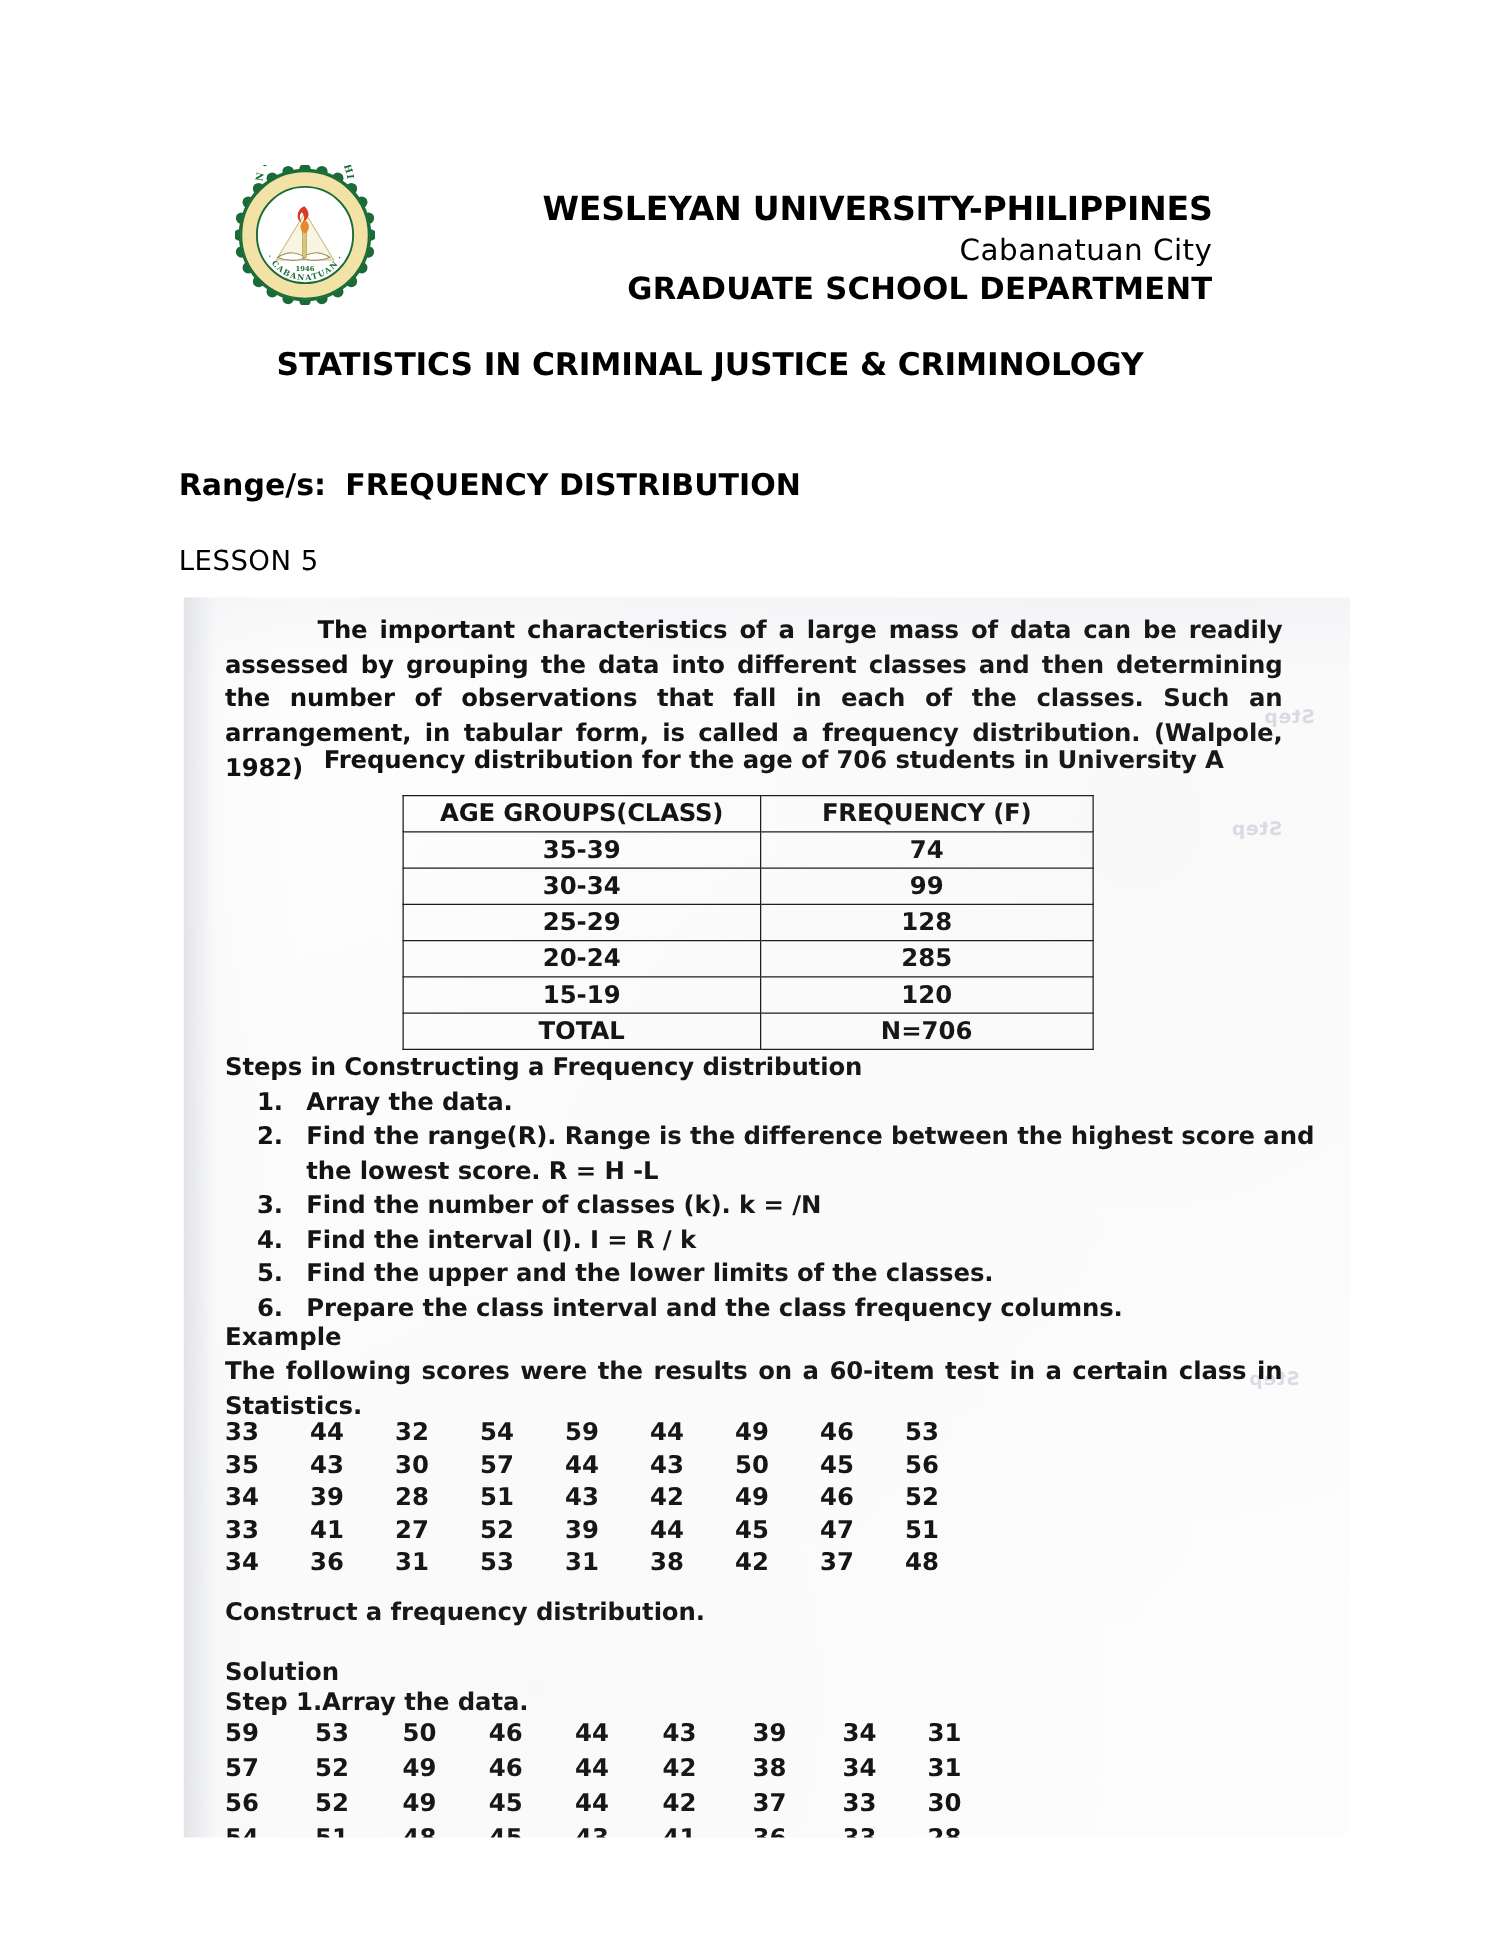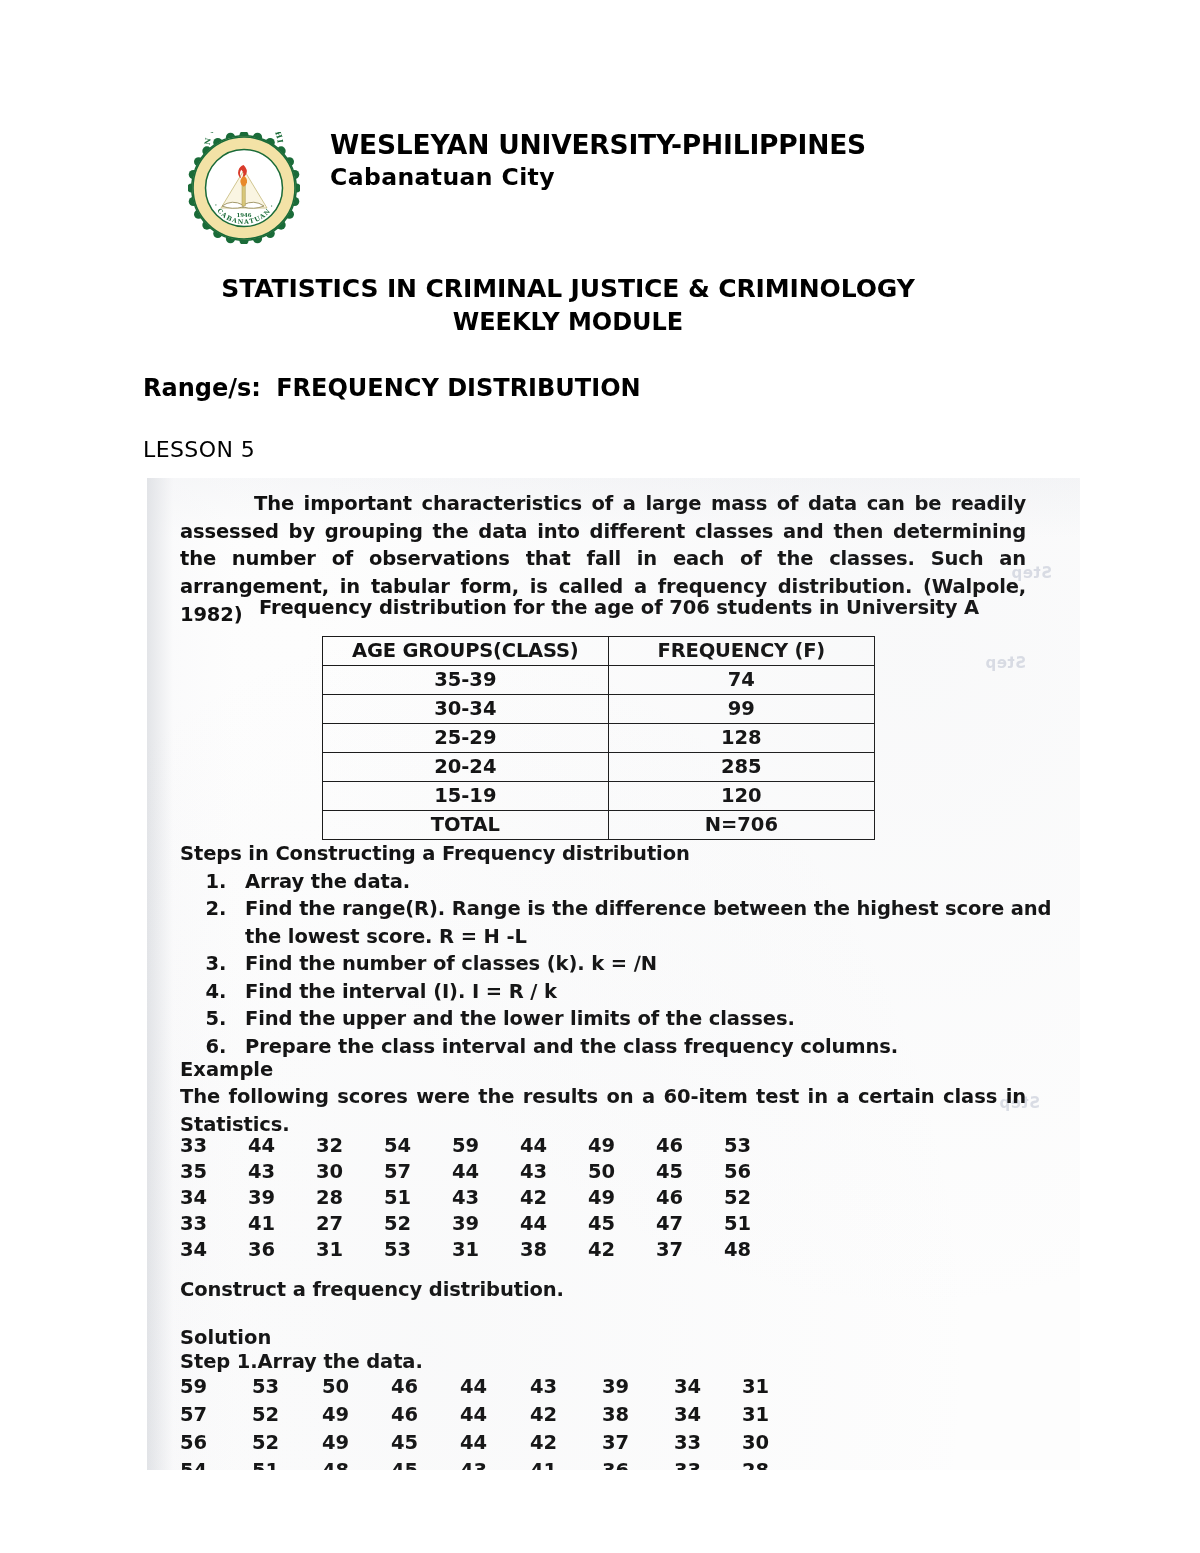--- a/index.html
+++ b/index.html
@@ -33,33 +33,34 @@
     width: 112px;
     height: 112px;
     position: relative;
     flex: 0 0 auto;
     margin-top: 4px;
   }
   .seal svg { display:block; }
 
   .univ-titles {
     margin-left: 30px;
-    text-align: left;
+    text-align: right;
     width: 640px;
+    margin-top: 23px;
   }
   .univ-line1 {
     font-family: "DejaVu Sans", sans-serif;
     font-weight: bold;
     font-size: 26.5px;
     letter-spacing: -0.2px;
     line-height: 1.28;
     white-space: nowrap;
   }
   .univ-line2 {
-    font-weight: bold;
+    font-weight: normal;
     font-size: 23.5px;
     line-height: 1.3;
     letter-spacing: 0.4px;
   }
   .univ-line3 {
     font-weight: bold;
     font-size: 24.5px;
     line-height: 1.3;
     letter-spacing: 0.2px;
   }
@@ -338,26 +339,26 @@
           <path d="M 55.6 33 q 5 5 2.4 9.4 q -1.6 2.8 -4.2 4 q 3.4 -5.6 -0.6 -8.6 q -2.6 3.8 0.2 8.6 q -4.4 -3 -3 -8 q 1.2 -4 5.2 -5.4 z" fill="#d93b2b"></path>
           <path d="M 56 44 q 3.6 2.6 3 6.2 q -0.6 3.4 -3.2 4.6 q -3 -1.4 -3.4 -4.8 q -0.4 -3.4 3.6 -6 z" fill="#e8892a"></path>
           <text x="56" y="85" font-family="DejaVu Serif, serif" font-size="5.4" fill="#1a6b38" text-anchor="middle" font-weight="bold">1946</text>
         </g>
       </svg>
     </div>
 
     <div class="univ-titles">
       <div class="univ-line1">WESLEYAN UNIVERSITY-PHILIPPINES</div>
       <div class="univ-line2">Cabanatuan City</div>
+      <div class="univ-line3">GRADUATE SCHOOL DEPARTMENT</div>
     </div>
   </div>
 
   <div class="course-block">
     <div class="course-line1">STATISTICS IN CRIMINAL JUSTICE &amp; CRIMINOLOGY</div>
-    <div class="course-line3">WEEKLY MODULE</div>
   </div>
 </div>
 
 <div class="topic-line">
   <span class="topic-label">Range/s:</span>&nbsp;
   <span class="topic-value">FREQUENCY DISTRIBUTION</span>
 </div>
 
 <div class="lesson-line">LESSON 5</div>
 

